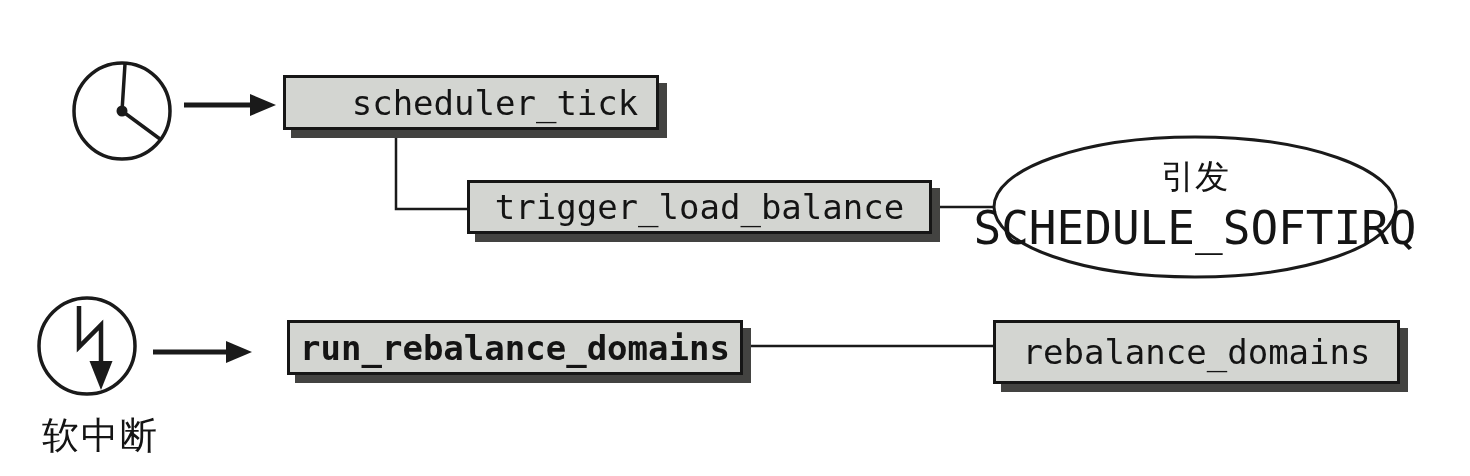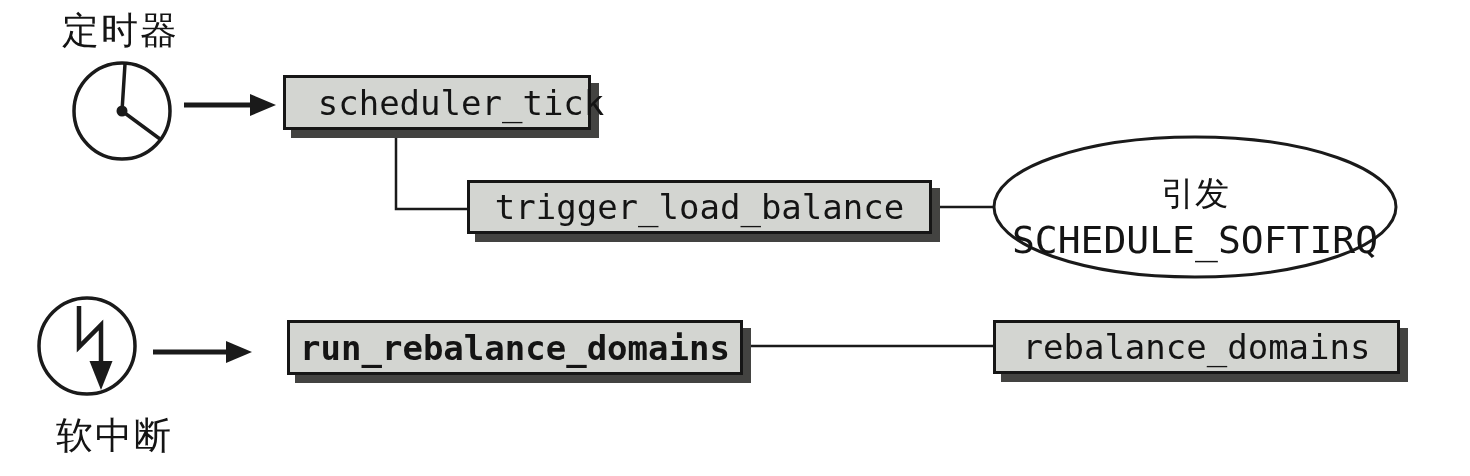--- a/index.html
+++ b/index.html
@@ -86,21 +86,21 @@
     color: var(--text);
     white-space: nowrap;
   }
   .cjk-line {
     font-family: "DejaVu Serif", "Liberation Serif", serif;
     font-size: 34px;
     line-height: 1.35;
   }
   .mono-line {
     font-family: "DejaVu Sans Mono", "Liberation Mono", monospace;
-    font-size: 38px;
+    font-size: 46px;
     line-height: 1.25;
   }
 </style>
 </head>
 <body>
 
 <div class="canvas">
 
   <svg class="layer" width="1470" height="476" viewBox="0 0 1470 476">
 
@@ -129,37 +129,36 @@
     </g>
 
     <g>
       <line class="arrow-line" x1="153" y1="352" x2="228" y2="352"></line>
       <polygon class="arrow-head" points="226,341 226,363 252,352"></polygon>
     </g>
 
     <line class="conn" x1="743" y1="346" x2="993" y2="346"></line>
   </svg>
 
-  <div class="cjk-label" style="left:62px; top:6px;">定时器</div>
-  <div class="cjk-label" style="left:56px; top:411px;">软中断</div>
+  <div class="cjk-label" style="left:42px; top:411px;">软中断</div>
 
-  <div class="node" style="left:283px; top:75px; width:308px; height:55px;padding-left:48px;">
+  <div class="node" style="left:283px; top:75px; width:376px; height:55px;padding-left:48px;">
     <span>scheduler_tick</span>
   </div>
 
   <div class="node" style="left:467px; top:180px; width:465px; height:54px;text-align:right;">
     <span>trigger_load_balance</span>
   </div>
 
   <div class="node" style="left:287px; top:320px; width:456px; height:55px;font-weight:bold;">
     <span>run_rebalance_domains</span>
   </div>
 
-  <div class="node" style="left:993px; top:320px; width:407px; height:54px;text-align:center;">
+  <div class="node" style="left:993px; top:320px; width:407px; height:64px;text-align:center;">
     <span>rebalance_domains</span>
   </div>
 
-  <div class="ellipse-text" style="left:1195px; top:206px;margin-top:12px;">
+  <div class="ellipse-text" style="left:1195px; top:206px;">
     <div class="cjk-line">引发</div>
     <div class="mono-line">SCHEDULE_SOFTIRQ</div>
   </div>
 
 </div>
 
 </body></html>

